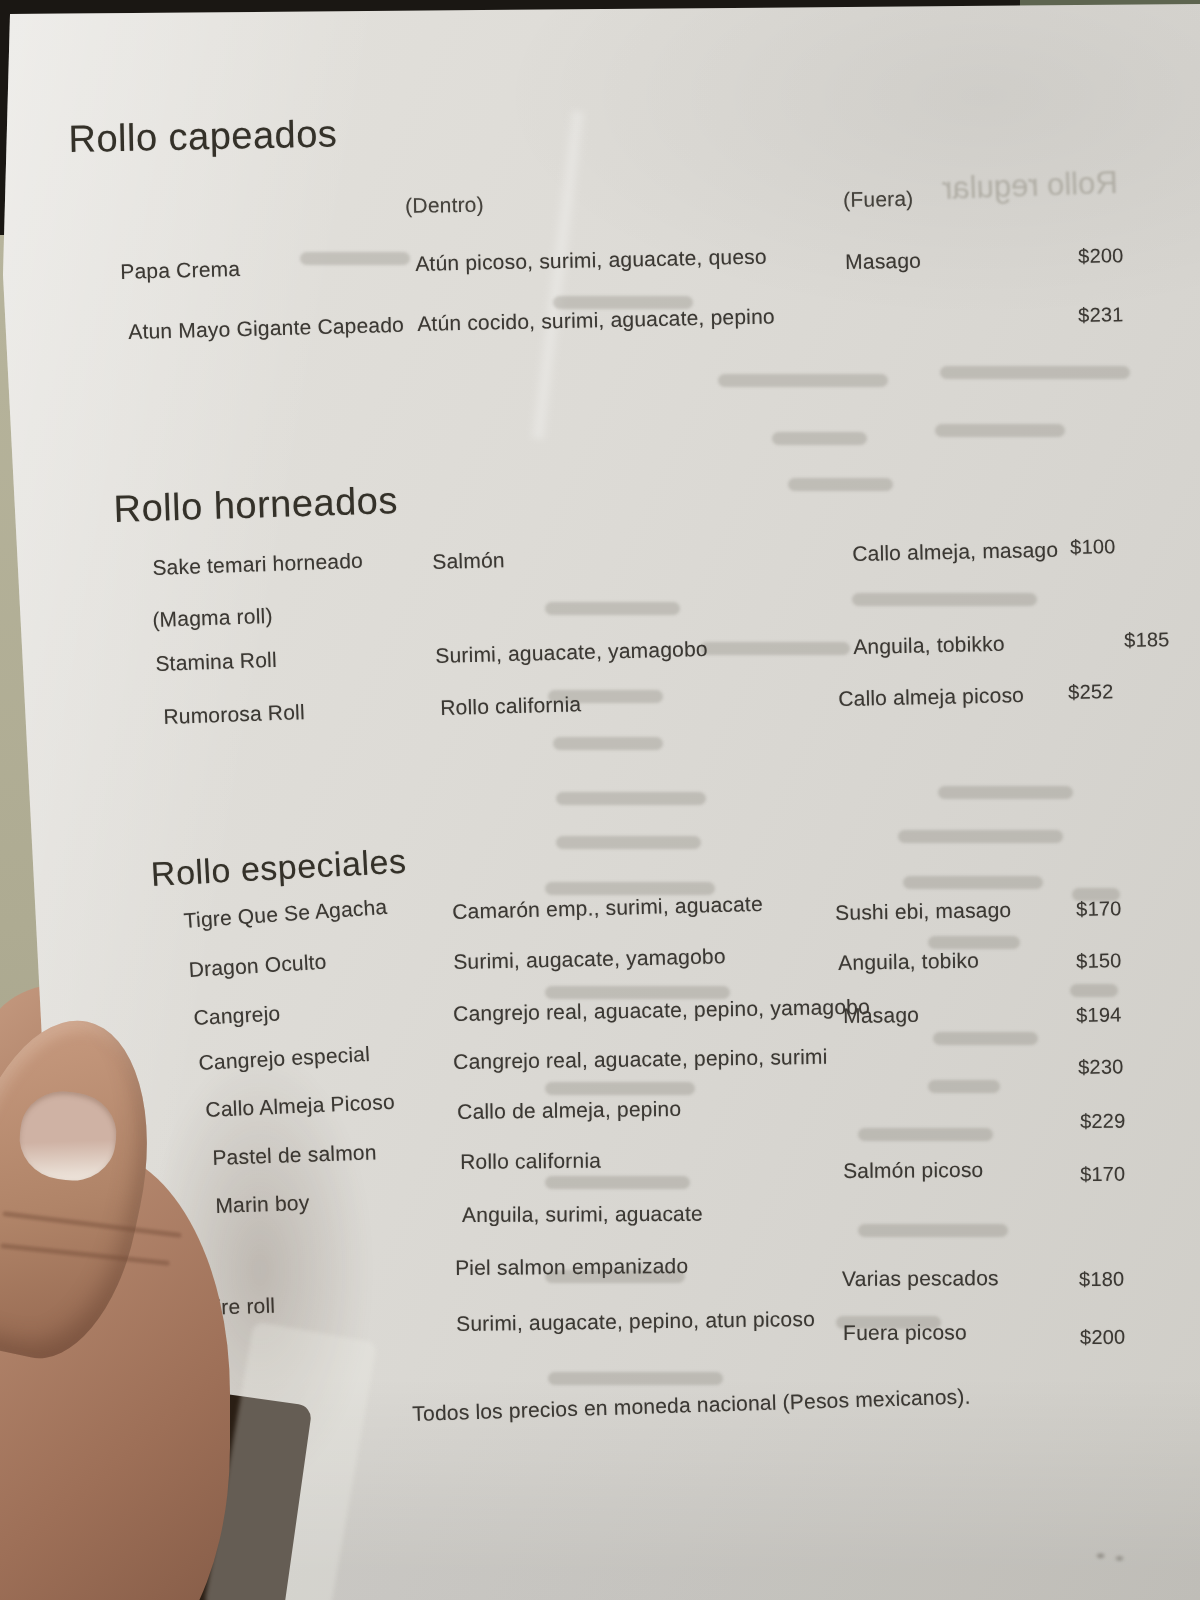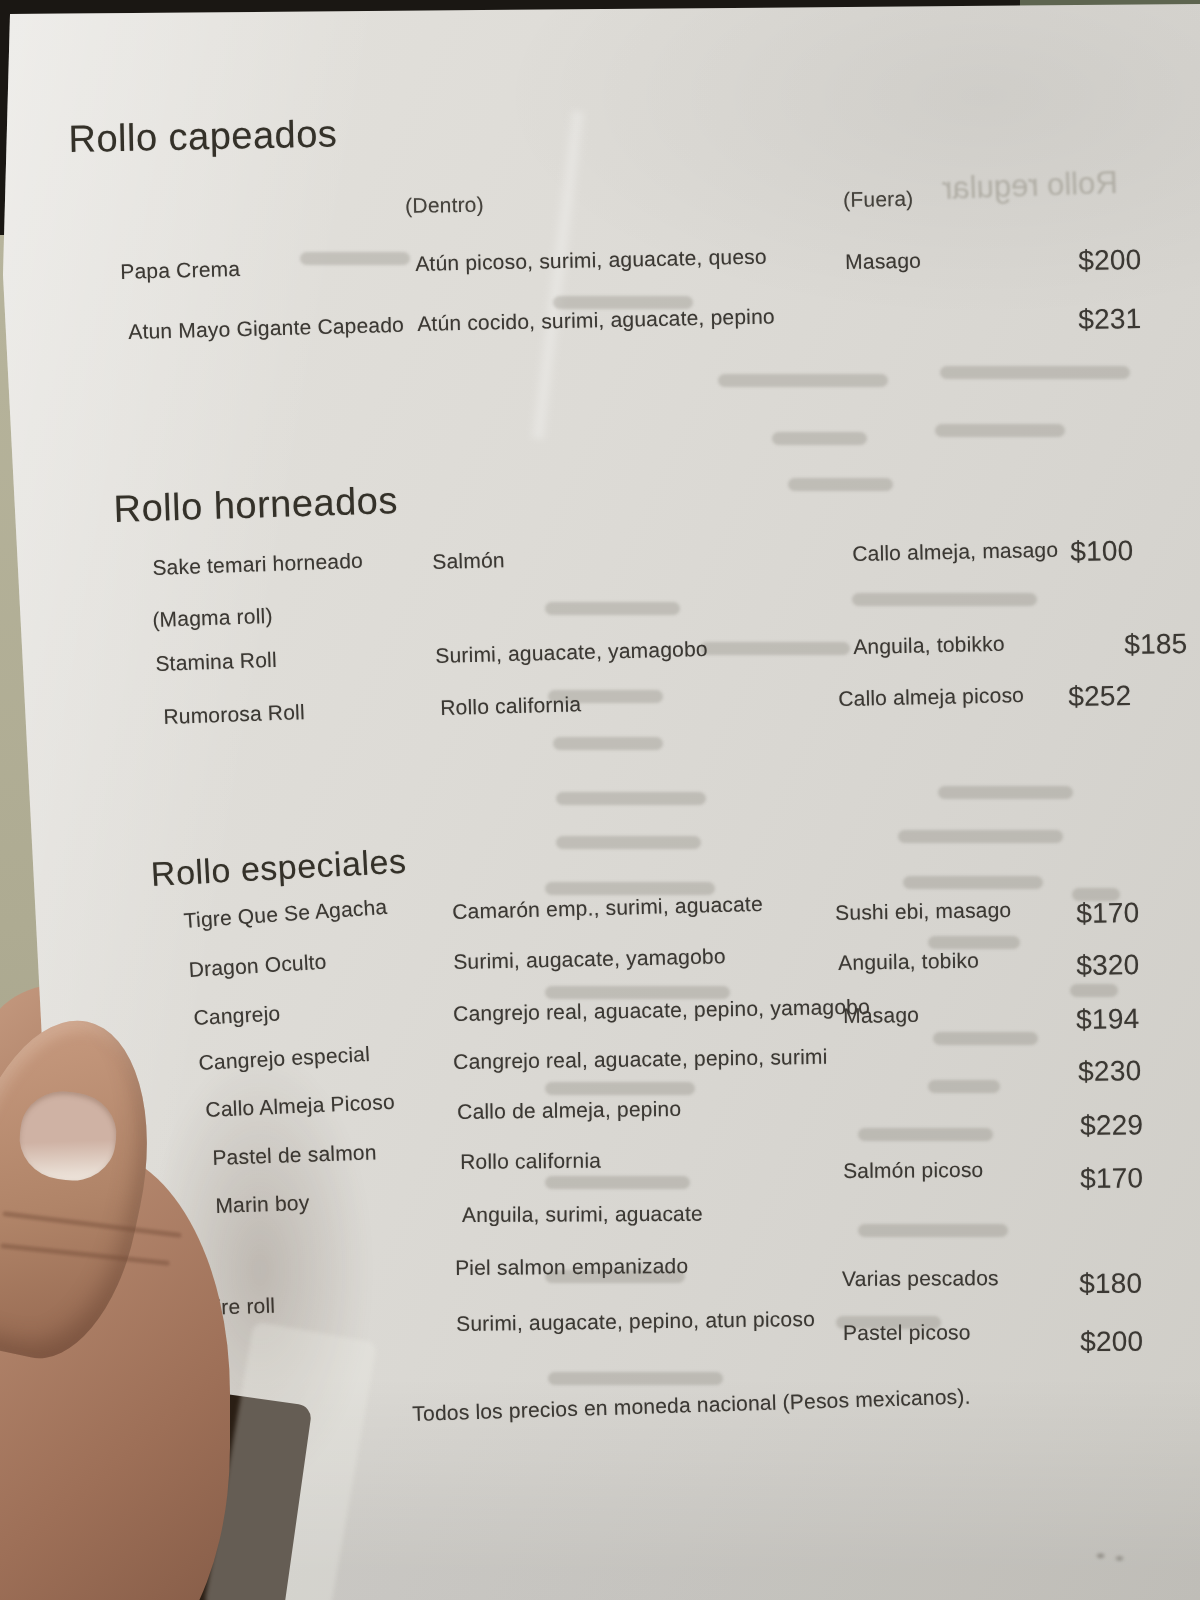--- a/index.html
+++ b/index.html
@@ -24,21 +24,21 @@
           transform:rotate(7deg);filter:blur(3px);opacity:.55;}
   .smudge{position:absolute;left:1088px;top:1548px;width:42px;height:26px;z-index:11;
           background:radial-gradient(8px 6px at 30% 30%, rgba(90,86,78,.5), transparent 70%),
                      radial-gradient(8px 6px at 75% 40%, rgba(90,86,78,.45), transparent 70%);
           filter:blur(1px);}
   
   .t{position:absolute;white-space:nowrap;color:#3b3833;z-index:12;font-size:21px;
      transform-origin:left top;transform:rotate(var(--r,0deg));
      text-shadow:0 0 1px rgba(59,56,51,.35);letter-spacing:.2px;}
   .h1{font-size:38px;color:#343129;letter-spacing:.5px;}
-  .price{font-size:28px;}
+  .price{font-size:20px;}
   .col{color:#45423c;}
   
   .ghost-title{position:absolute;left:942px;top:168px;z-index:11;font-size:31px;color:#98958a;
                opacity:.6;filter:blur(1.1px);transform:scaleX(-1) rotate(2deg);white-space:nowrap;}
   .g{position:absolute;height:13px;border-radius:7px;background:rgba(128,125,115,.30);
      filter:blur(1.6px);z-index:11;}
   
   .shadow-thumb{position:absolute;left:150px;top:1050px;width:220px;height:440px;z-index:15;
                 background:radial-gradient(closest-side,rgba(70,50,35,.20),transparent);filter:blur(6px);}
   .dark-corner{position:absolute;left:52px;top:1388px;width:245px;height:240px;z-index:20;
@@ -138,21 +138,21 @@
   <div class="t h1" style="left:150px;top:855px;--r:-3deg;font-size:34px">Rollo especiales</div>
 
   <div class="t" style="left:183px;top:909px;--r:-4deg">Tigre Que Se Agacha</div>
   <div class="t" style="left:452px;top:900px;--r:-1.5deg">Camarón emp., surimi, aguacate</div>
   <div class="t" style="left:835px;top:901px;--r:-1deg">Sushi ebi, masago</div>
   <div class="t price" style="left:1076px;top:898px;--r:-1deg">$170</div>
 
   <div class="t" style="left:188px;top:958px;--r:-3.5deg">Dragon Oculto</div>
   <div class="t" style="left:453px;top:950px;--r:-1.2deg">Surimi, augacate, yamagobo</div>
   <div class="t" style="left:838px;top:951px;--r:-1deg">Anguila, tobiko</div>
-  <div class="t price" style="left:1076px;top:950px;--r:-1deg">$320</div>
+  <div class="t price" style="left:1076px;top:950px;--r:-1deg">$150</div>
 
   <div class="t" style="left:193px;top:1006px;--r:-3deg">Cangrejo</div>
   <div class="t" style="left:453px;top:1002px;--r:-1deg">Cangrejo real, aguacate, pepino, yamagobo</div>
   <div class="t" style="left:843px;top:1004px;--r:-0.8deg">Masago</div>
   <div class="t price" style="left:1076px;top:1004px;--r:-0.8deg">$194</div>
 
   <div class="t" style="left:198px;top:1051px;--r:-3deg">Cangrejo especial</div>
   <div class="t" style="left:453px;top:1050px;--r:-0.8deg">Cangrejo real, aguacate, pepino, surimi</div>
   <div class="t price" style="left:1078px;top:1056px;--r:-0.8deg">$230</div>
 
@@ -167,21 +167,21 @@
 
   <div class="t" style="left:215px;top:1194px;--r:-2deg">Marin boy</div>
   <div class="t" style="left:462px;top:1203px;--r:-0.3deg">Anguila, surimi, aguacate</div>
 
   <div class="t" style="left:455px;top:1256px;--r:-0.5deg">Piel salmon empanizado</div>
   <div class="t" style="left:842px;top:1267px;--r:-0.3deg">Varias pescados</div>
   <div class="t price" style="left:1079px;top:1268px;--r:-0.3deg">$180</div>
 
   <div class="t" style="left:203px;top:1296px;--r:-2deg">Fire roll</div>
   <div class="t" style="left:456px;top:1312px;--r:-0.8deg">Surimi, augacate, pepino, atun picoso</div>
-  <div class="t" style="left:843px;top:1321px;--r:-0.3deg">Pastel picoso</div>
+  <div class="t" style="left:843px;top:1321px;--r:-0.3deg">Fuera picoso</div>
   <div class="t price" style="left:1080px;top:1326px;--r:-0.3deg">$200</div>
 
   <div class="t" style="left:412px;top:1402px;--r:-1.8deg">Todos los precios en moneda nacional (Pesos mexicanos).</div>
 
   <div class="shadow-thumb"></div>
   <div class="dark-corner"></div>
   <div class="sleeve"></div>
   <div class="palm"></div>
   <div class="thumb"></div>
   <div class="nail"></div>

